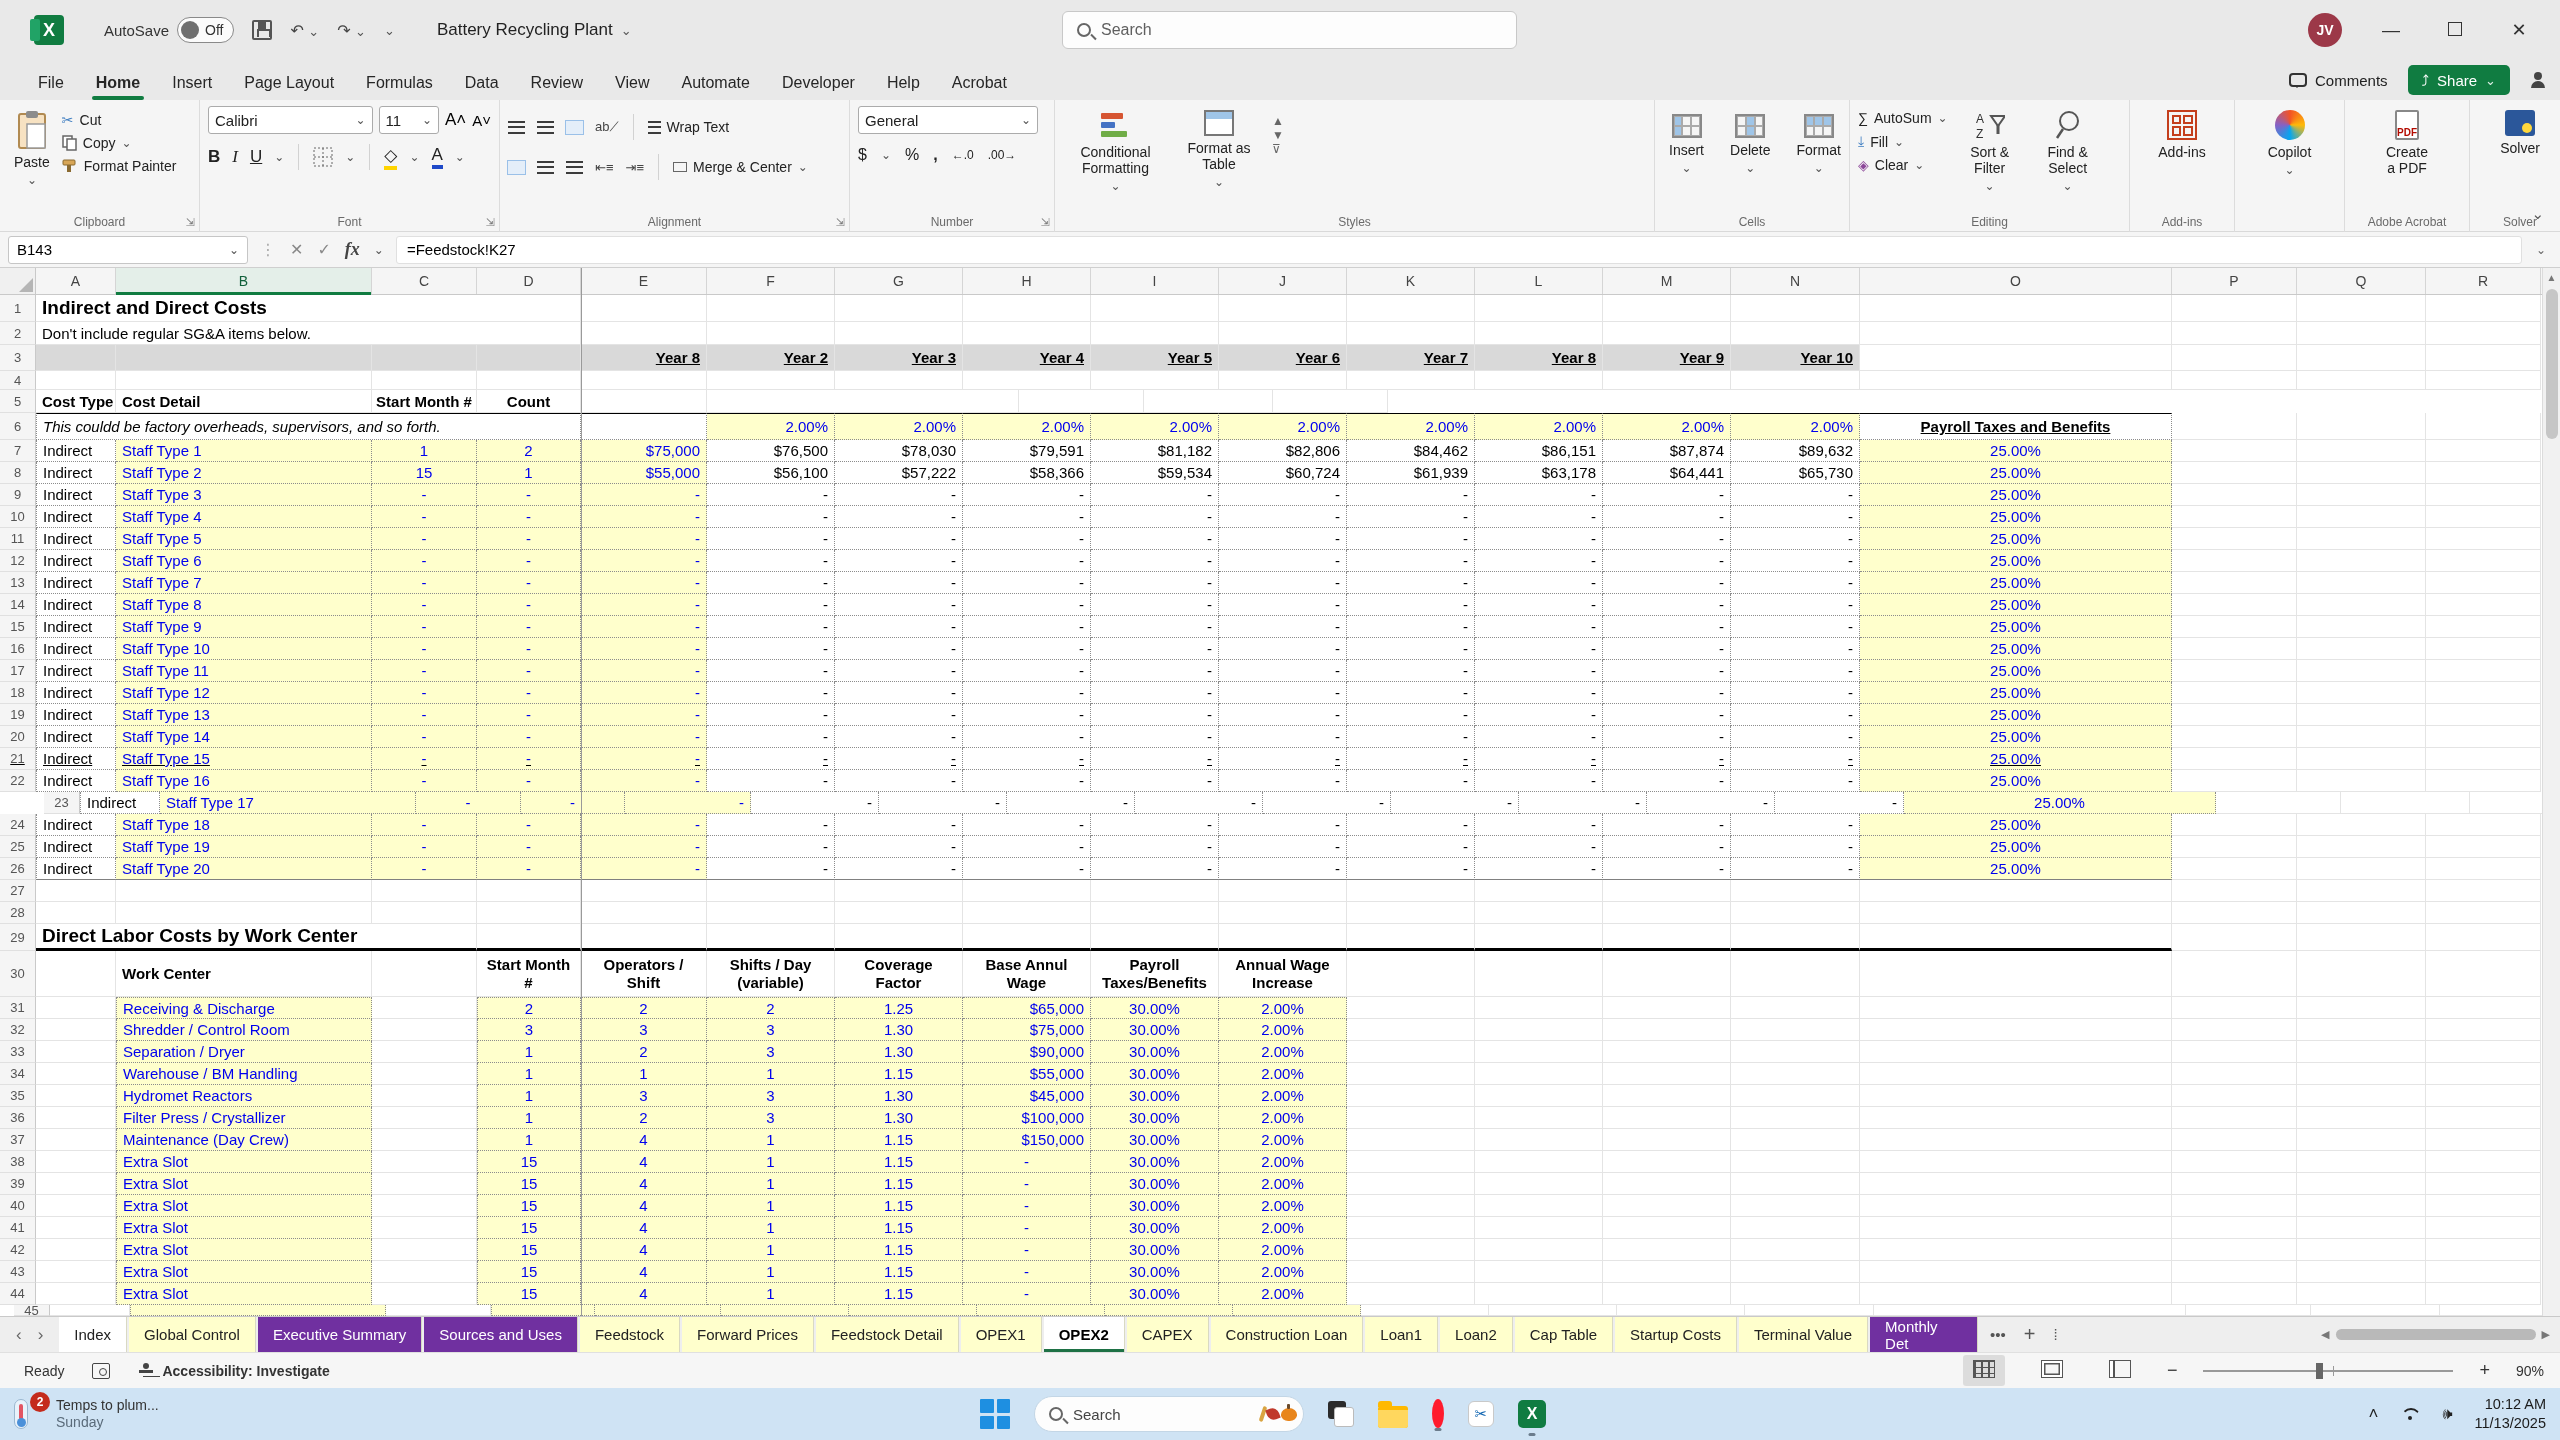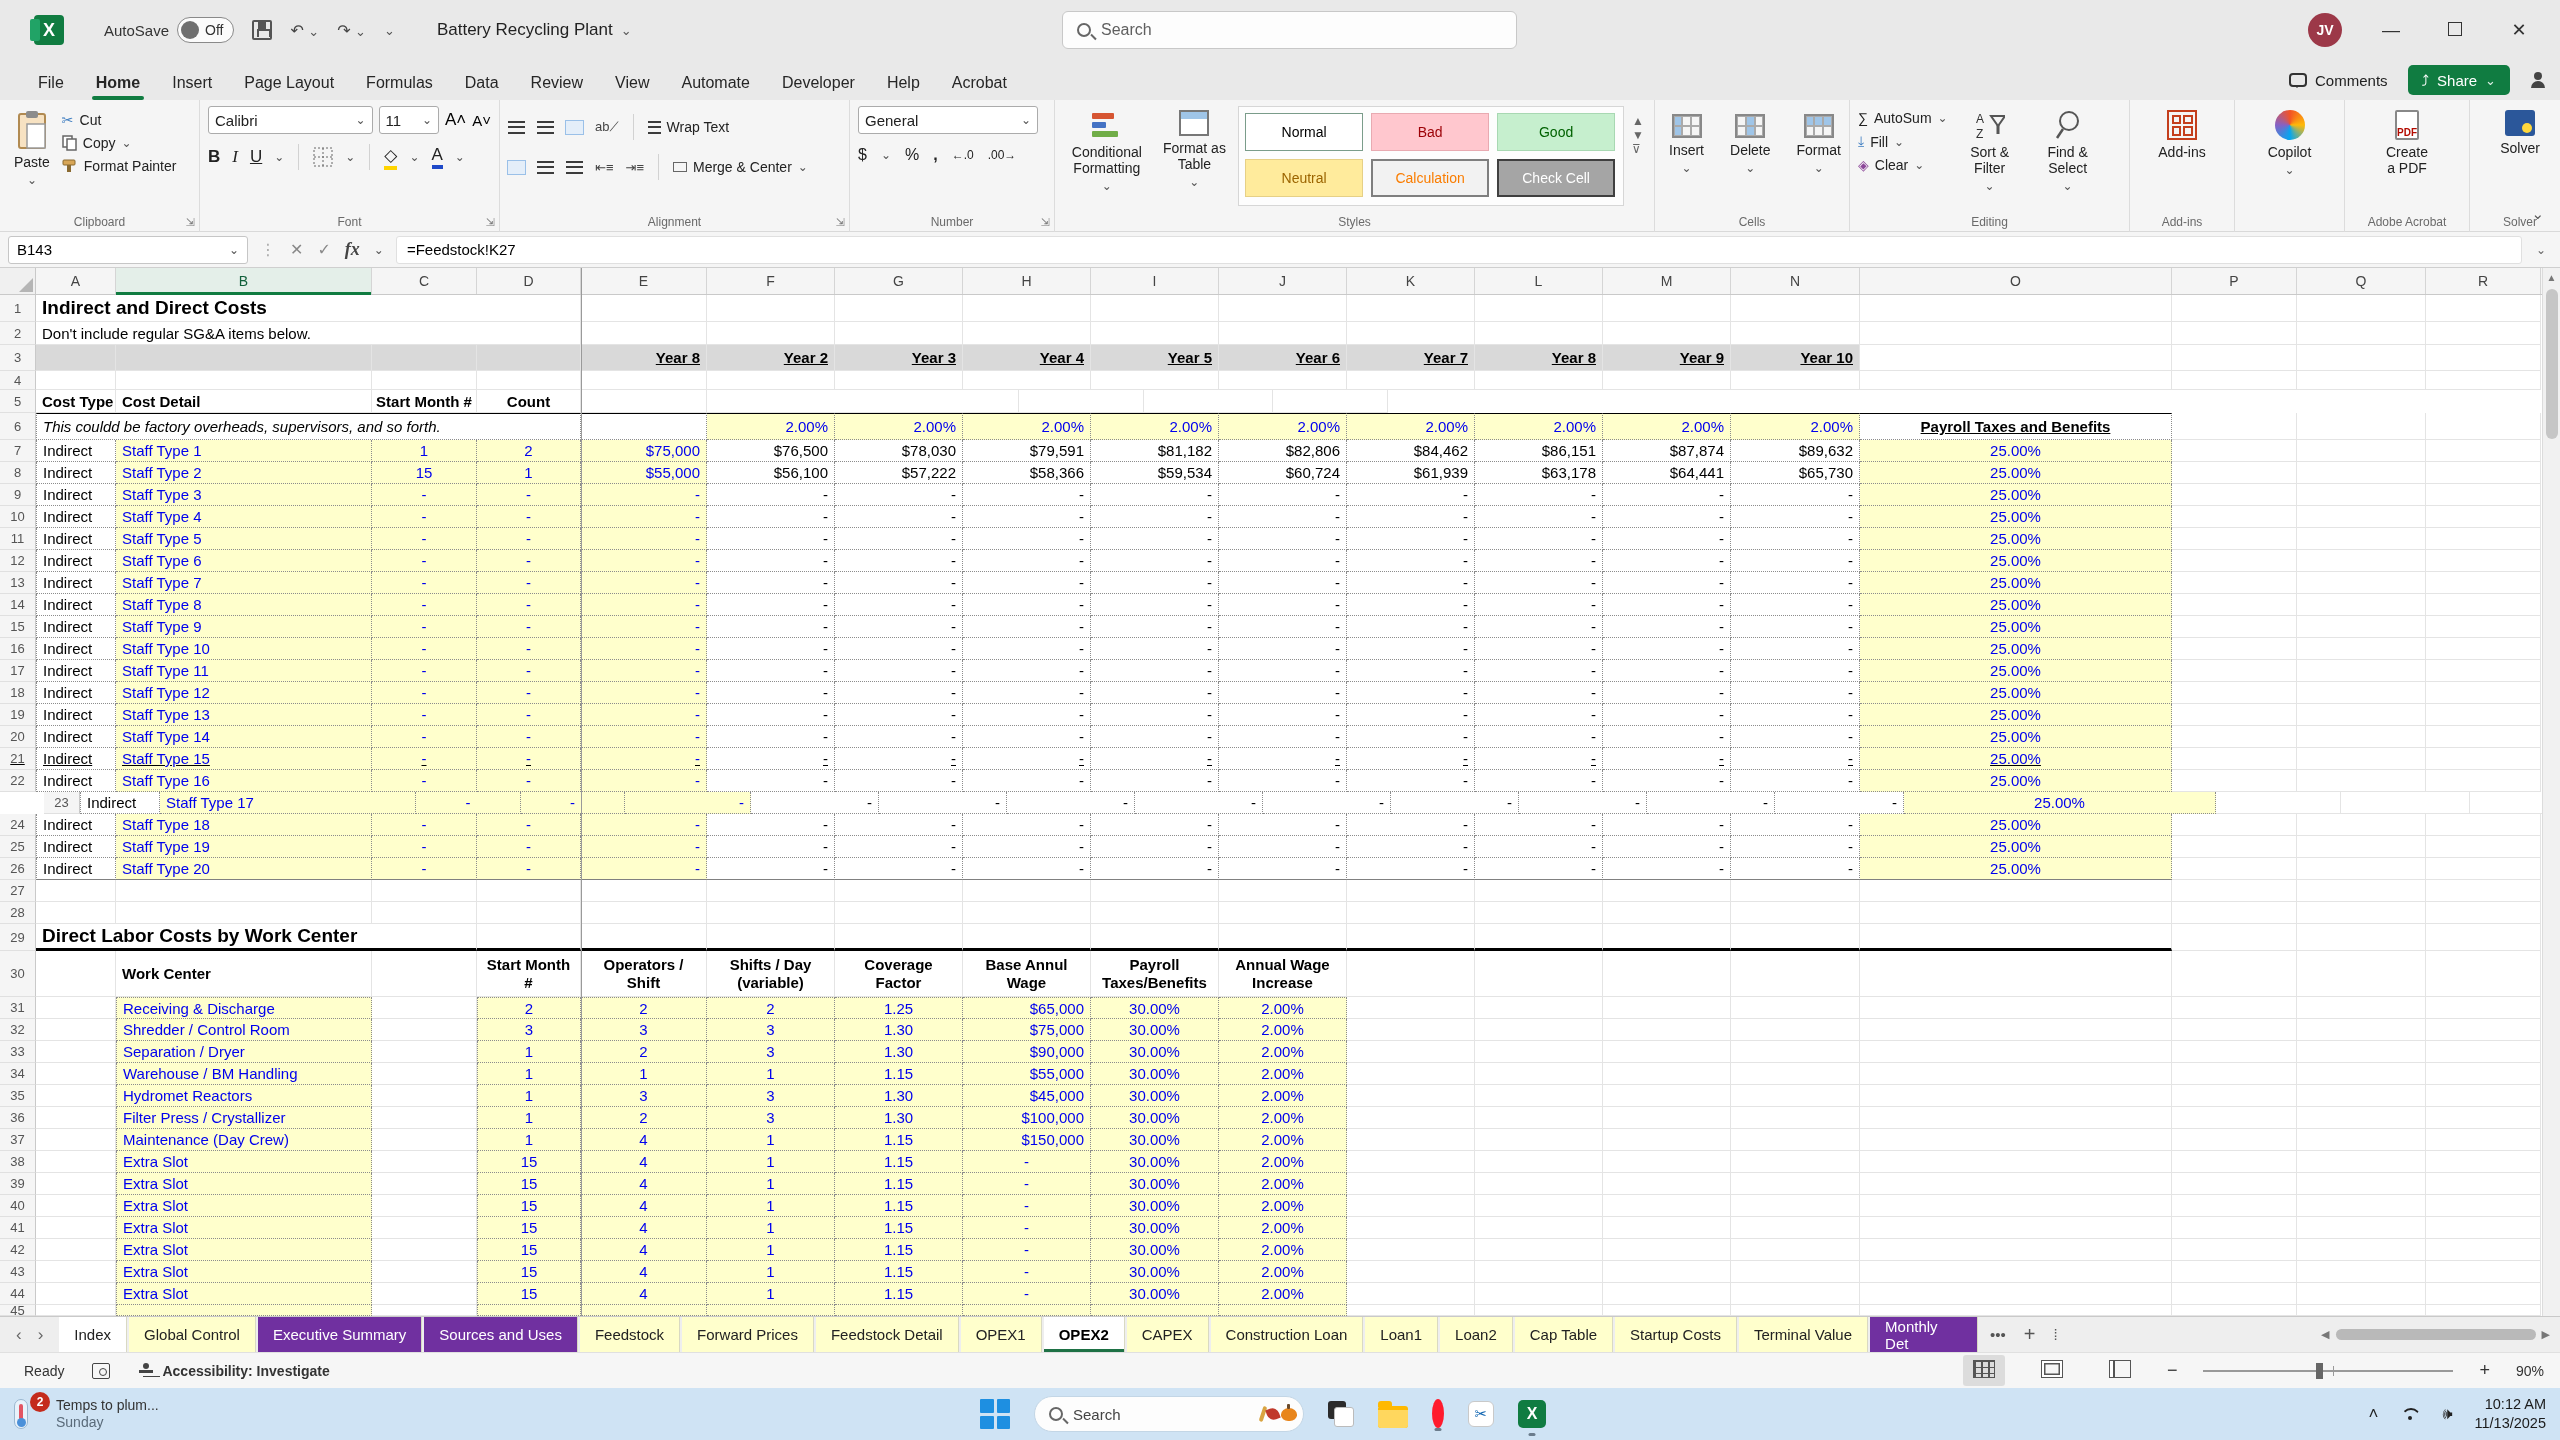--- a/index.html
+++ b/index.html
@@ -373,28 +373,20 @@
             <i style="background:#70ad47;width:26px"></i>
           </span>
         <span>Conditional Formatting</span>
           <span class="dd-ar">⌄</span>
       </div>
       <div class="bigbtn" style="width:90px">
         <span class="fat-ic"></span>
         <span>Format as Table</span>
           <span class="dd-ar">⌄</span>
       </div>
-      <div class="gallery">
-          <div class="chip" style="background: rgb(255, 255, 255); color: rgb(0, 0, 0); border-color: rgb(122, 156, 138);">Normal</div>
-          <div class="chip" style="background: rgb(255, 199, 206); color: rgb(156, 0, 6); border-color: rgb(232, 170, 177);">Bad</div>
-          <div class="chip" style="background: rgb(198, 239, 206); color: rgb(0, 97, 0); border-color: rgb(168, 216, 178);">Good</div>
-          <div class="chip" style="background: rgb(255, 235, 156); color: rgb(156, 101, 0); border-color: rgb(230, 208, 134);">Neutral</div>
-          <div class="chip" style="background: rgb(242, 242, 242); color: rgb(250, 125, 0); border-color: rgb(127, 127, 127); border-width: 2px;">Calculation</div>
-          <div class="chip" style="background: rgb(165, 165, 165); color: rgb(255, 255, 255); border-color: rgb(63, 63, 63); border-width: 2px;">Check Cell</div>
-        </div>
       <div class="galcol">
         <span>▲</span>
         <span>▼</span>
         <span>⊽</span>
       </div>
     </div>
     <div class="glabel"><span>Styles</span></div>
   </div>
 
   <div class="rgroup" style="width:195px">
@@ -1472,21 +1464,21 @@
         <div class="cell y bl c dd" style="width: 128px;">2.00%</div>
         <div class="cell" style="width: 128px;"></div>
         <div class="cell" style="width: 128px;"></div>
         <div class="cell" style="width: 128px;"></div>
         <div class="cell" style="width: 129px;"></div>
         <div class="cell" style="width: 312px;"></div>
         <div class="cell" style="width: 125px;"></div>
         <div class="cell" style="width: 129px;"></div>
         <div class="cell" style="width: 115px;"></div>
       </div>
-      <div class="grow" style="height: 11px;">
+      <div class="grow" style="height: 11px; padding-left: 14px;">
         <div class="rn">45</div>
         <div class="cell" style="width: 80px;"></div>
         <div class="cell y dd dl" style="width: 256px;"></div>
         <div class="cell" style="width: 105px;"></div>
         <div class="cell y dd dl" style="width: 104px;"></div>
         <div class="cell y dd" style="width: 126px;"></div>
         <div class="cell y dd" style="width: 128px;"></div>
         <div class="cell y dd" style="width: 128px;"></div>
         <div class="cell y dd" style="width: 128px;"></div>
         <div class="cell y dd" style="width: 128px;"></div>

